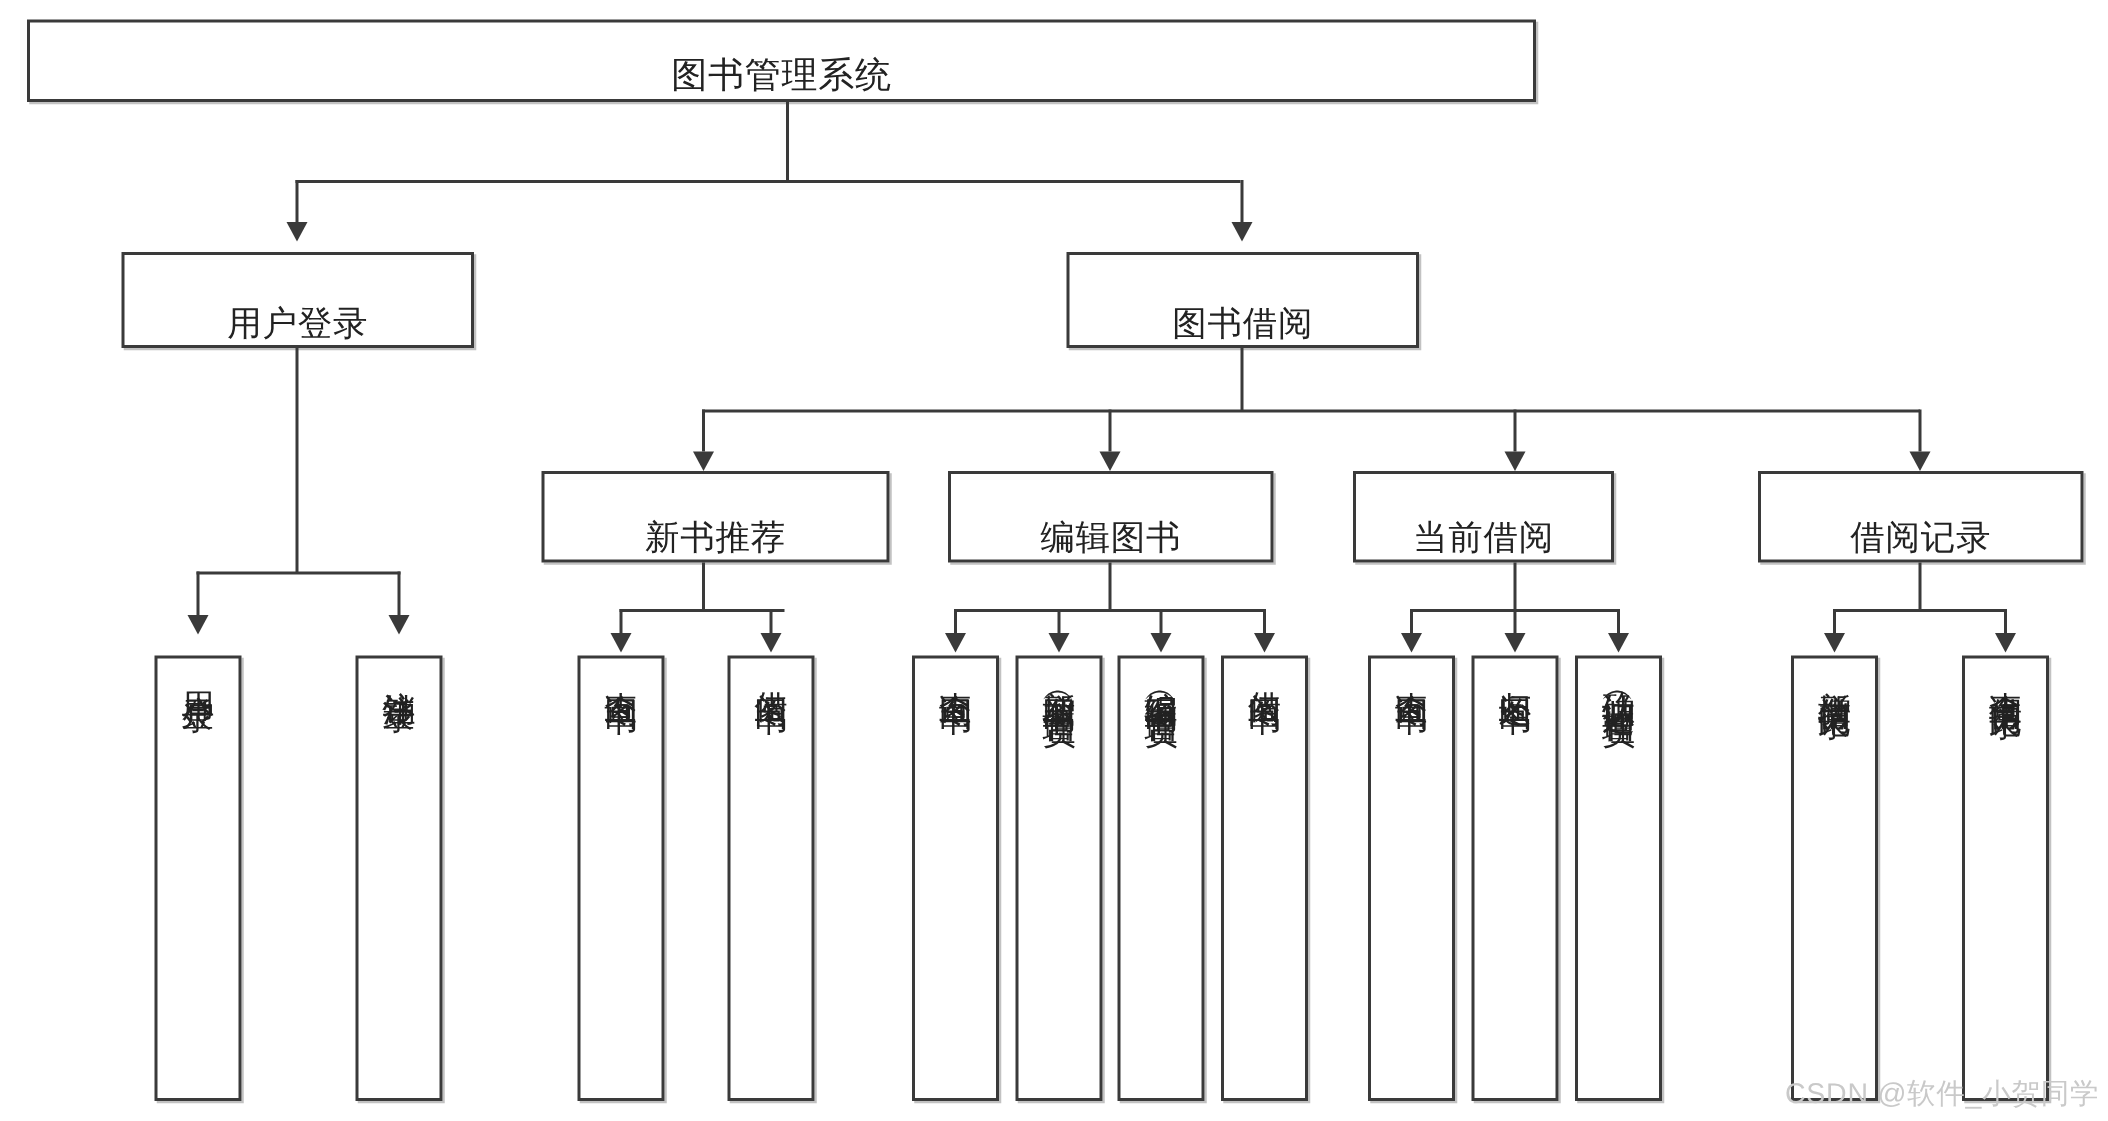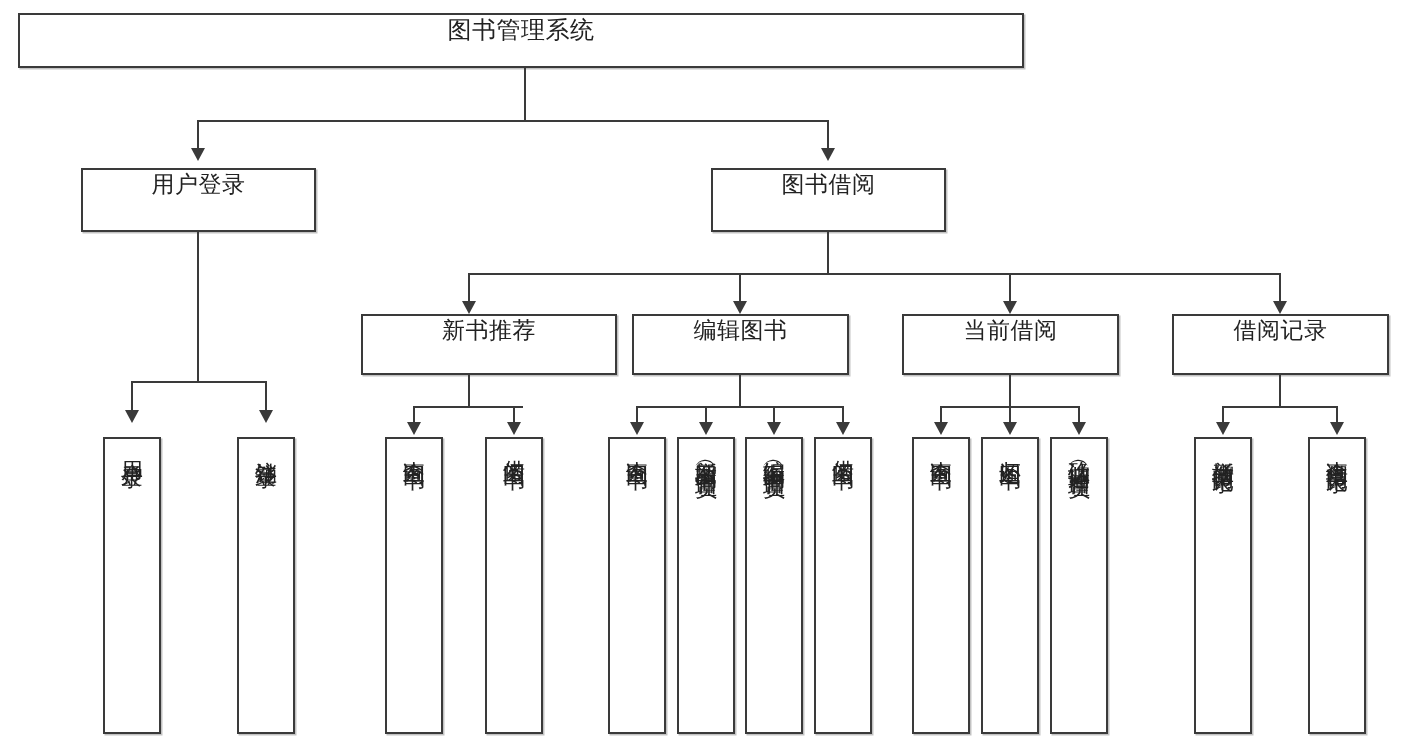--- a/index.html
+++ b/index.html
@@ -16,21 +16,21 @@
     height: 747px;
     background: #ffffff;
     overflow: hidden;
   }
   .node {
     position: absolute;
     box-sizing: border-box;
     border: 2px solid #3a3a3a;
     background: #ffffff;
     display: flex;
-    align-items: flex-start;
+    align-items: flex-end;
     justify-content: center;
     color: #1a1a1a;
     box-shadow: 1.5px 1.5px 0 rgba(120,120,120,0.45);
   }
   .node-label {
     display: block;
     text-align: center;
     line-height: 1.26;
     color: #222222;
   }
@@ -118,27 +118,27 @@
   <div class="conn h" style="left:468px; top:273px; width:812px;"></div>
   <div class="conn v" style="left:468px; top:273px; height:28px;"></div>
   <div class="arrow" style="left:462px; top:301px;"></div>
   <div class="conn v" style="left:739px; top:273px; height:28px;"></div>
   <div class="arrow" style="left:733px; top:301px;"></div>
   <div class="conn v" style="left:1009px; top:273px; height:28px;"></div>
   <div class="arrow" style="left:1003px; top:301px;"></div>
   <div class="conn v" style="left:1279px; top:273px; height:28px;"></div>
   <div class="arrow" style="left:1273px; top:301px;"></div>
 
-  <div class="node horiz" style="left:361px; top:314px; width:256px; height:61px;">
+  <div class="node horiz" style="left:361px; top:314px; width:232px; height:61px;">
     <span class="node-label">新书推荐</span>
   </div>
   <div class="node horiz" style="left:632px; top:314px; width:217px; height:61px;">
     <span class="node-label">编辑图书</span>
   </div>
-  <div class="node horiz" style="left:902px; top:314px; width:217px; height:61px;">
+  <div class="node horiz" style="left:902px; top:314px; width:174px; height:61px;">
     <span class="node-label">当前借阅</span>
   </div>
   <div class="node horiz" style="left:1172px; top:314px; width:217px; height:61px;">
     <span class="node-label">借阅记录</span>
   </div>
 
   <div class="conn v" style="left:468px; top:375px; height:32px;"></div>
   <div class="conn h" style="left:413px; top:406px; width:110px;"></div>
   <div class="conn v" style="left:413px; top:406px; height:16px;"></div>
   <div class="arrow" style="left:407px; top:422px;"></div>
@@ -209,14 +209,15 @@
     <span class="node-label">确认归还（管理员）</span>
   </div>
 
   <div class="node vert" style="left:1194px; top:437px; width:58px; height:297px;">
     <span class="node-label">新增借阅记录</span>
   </div>
   <div class="node vert" style="left:1308px; top:437px; width:58px; height:297px;">
     <span class="node-label">查询借阅记录</span>
   </div>
 
+  <div class="watermark" style="left:1190px; top:716px;">CSDN @软件_小贺同学</div>
 
 </div>
 
 </body></html>

